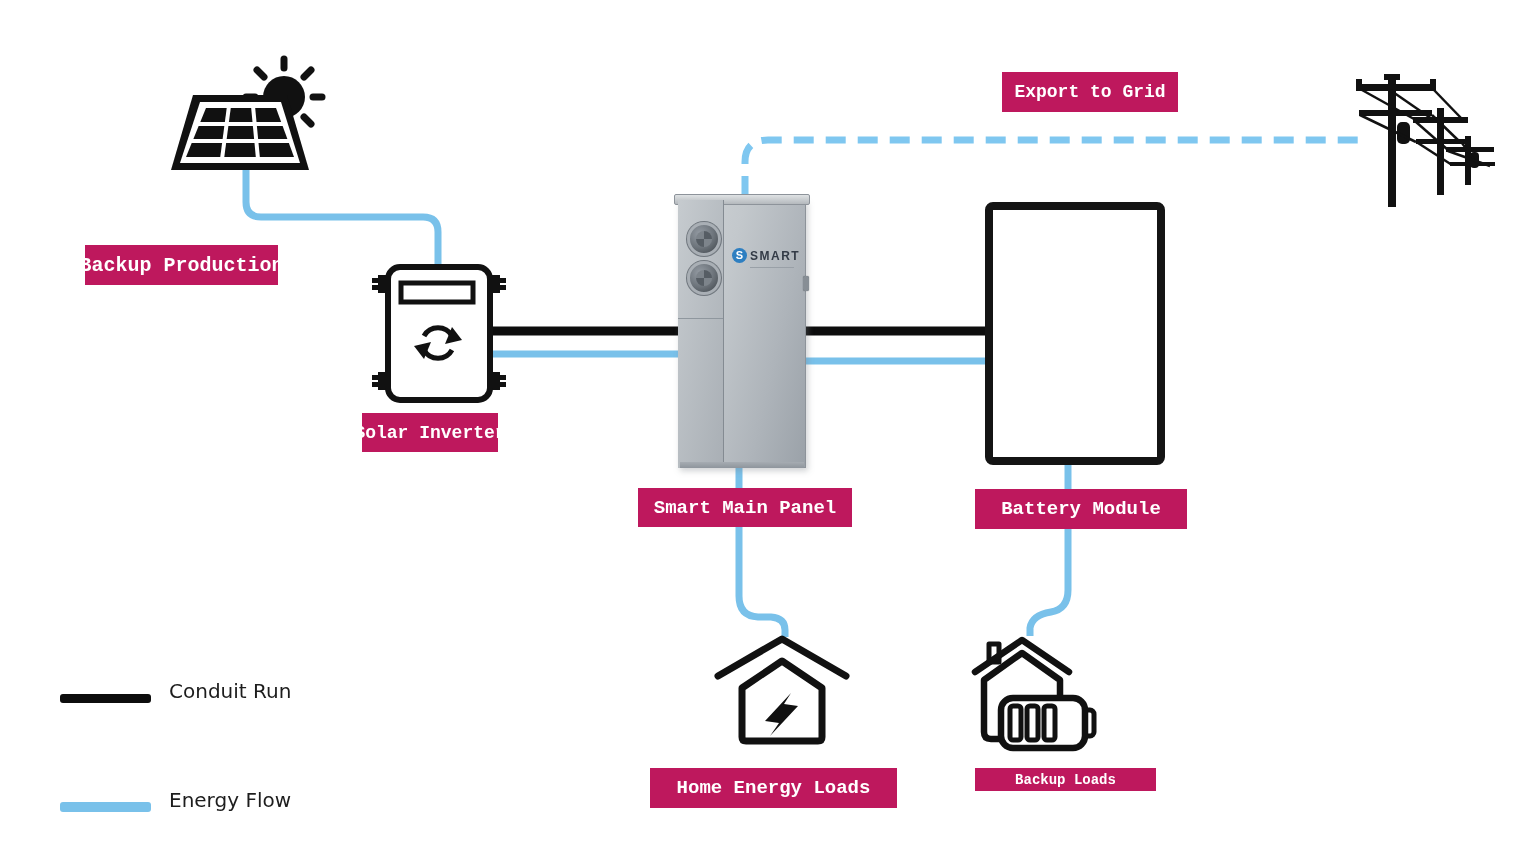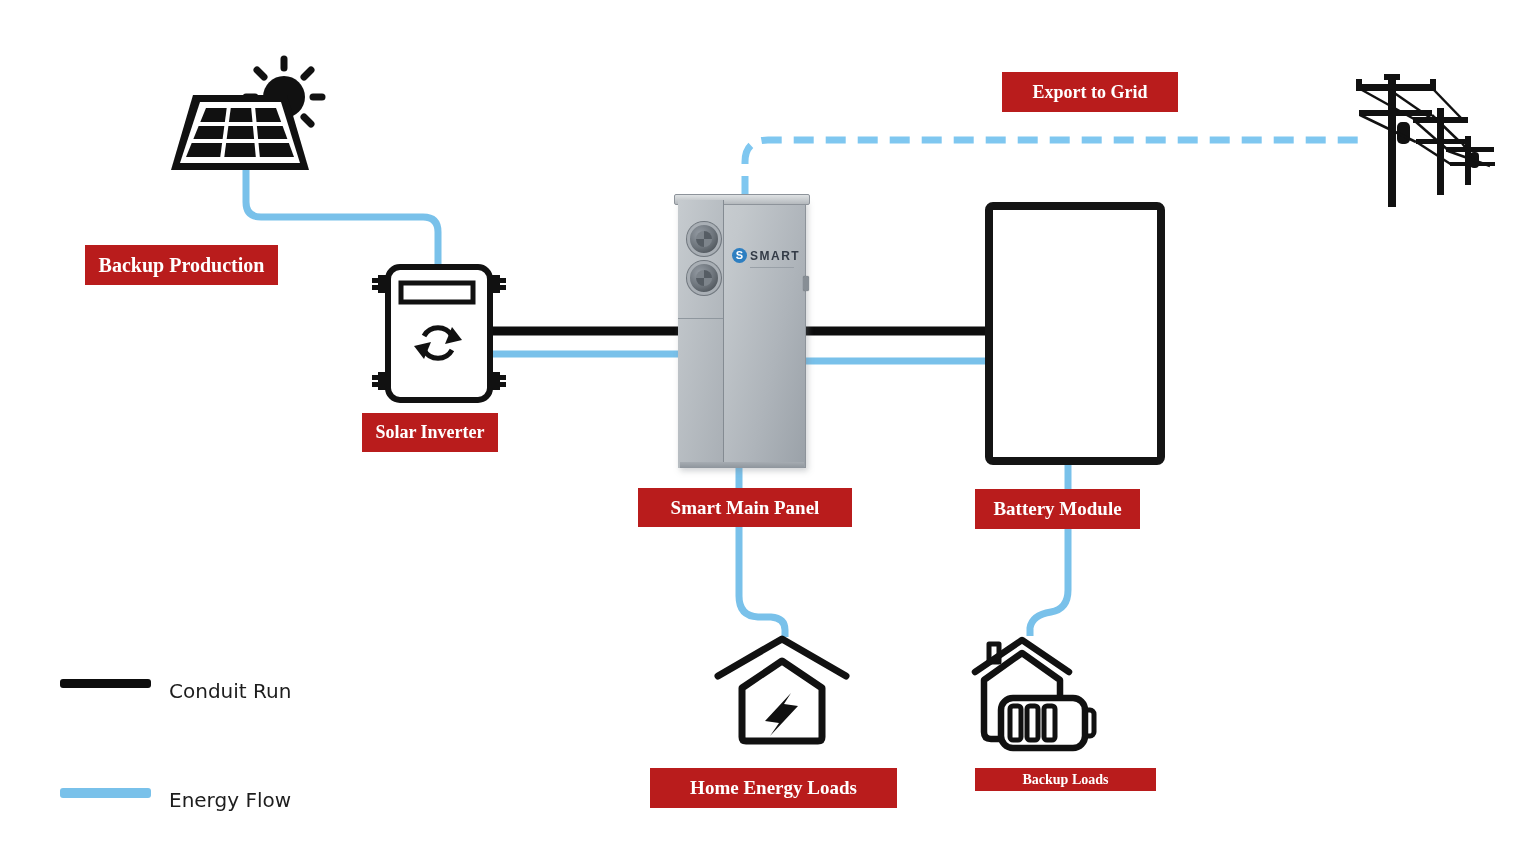--- a/index.html
+++ b/index.html
@@ -3,29 +3,29 @@
 <meta charset="utf-8">
 <style>
   html,body{margin:0;padding:0;background:#ffffff;}
   #stage{
     position:relative;width:1536px;height:864px;background:#ffffff;
     overflow:hidden;font-family:"Liberation Sans",sans-serif;
   }
   svg.scene{position:absolute;left:0;top:0;z-index:1;}
   
   .diagram-label{
-    position:absolute;z-index:4;background:#b91c1c;color:#ffffff;
+    position:absolute;z-index:4;background:#be185d;color:#ffffff;
     font-weight:bold;display:flex;align-items:center;justify-content:center;
-    font-family:Liberation Serif, serif;white-space:nowrap;
+    font-family:Liberation Mono, monospace;white-space:nowrap;
   }
   #lbl-solar-production{left:85px;top:245px;width:193px;height:40px;font-size:20px;}
   #lbl-solar-inverter{left:362px;top:413px;width:136px;height:39px;font-size:18px;}
   #lbl-export-grid{left:1002px;top:72px;width:176px;height:40px;font-size:18px;}
   #lbl-smart-main-panel{left:638px;top:488px;width:214px;height:39px;font-size:19px;}
-  #lbl-battery-module{left:975px;top:489px;width:165px;height:40px;font-size:19px;}
+  #lbl-battery-module{left:975px;top:489px;width:212px;height:40px;font-size:19px;}
   #lbl-home-energy-loads{left:650px;top:768px;width:247px;height:40px;font-size:19px;}
   #lbl-backup-loads{left:939px;top:768px;width:181px;height:23px;font-size:14px;margin-left:36px;}
   
   .panel{
     position:absolute;left:678px;top:200px;width:128px;height:268px;z-index:3;
     background:linear-gradient(103deg,#cfd3d6 0%,#c3c8cc 35%,#aeb4ba 70%,#9aa1a8 100%);
     box-shadow:inset 0 0 0 1px #8d939a, 2px 3px 6px rgba(120,126,132,.35);
   }
   .panel-lid{
     position:absolute;left:-4px;right:-4px;top:-6px;height:9px;
@@ -49,21 +49,21 @@
     width:15px;height:15px;border-radius:50%;background:#2e7fc1;color:#ffffff;
     font-size:11px;font-weight:bold;line-height:15px;text-align:center;
   }
   .logo-text{font-size:12px;font-weight:bold;letter-spacing:1.5px;color:#333b47;}
   .panel-tagline{position:absolute;left:72px;top:67px;width:44px;border-top:1px solid #99a0a7;}
   .panel-handle{position:absolute;right:-3px;top:76px;width:6px;height:15px;border-radius:2px;
     background:#878e95;box-shadow:0 0 1px #4e545a;}
   .panel-base{position:absolute;left:2px;right:2px;bottom:0;height:6px;
     background:linear-gradient(#a6acb2,#8e959c);}
   
-  .legend-row{position:absolute;z-index:4;display:flex;align-items:flex-start;}
+  .legend-row{position:absolute;z-index:4;display:flex;align-items:flex-end;}
   #legend-conduit{left:60px;top:679px;}
   #legend-energy{left:60px;top:788px;}
   .legend-swatch{width:91px;border-radius:3px;margin-right:18px;}
   .swatch-conduit{height:9px;background:#0d0d0d;}
   .swatch-energy{height:10px;background:#79c1ea;}
   .legend-text{font-family:"DejaVu Sans",sans-serif;font-size:20px;color:#1d1d1d;}
 </style>
 </head>
 <body>
 

